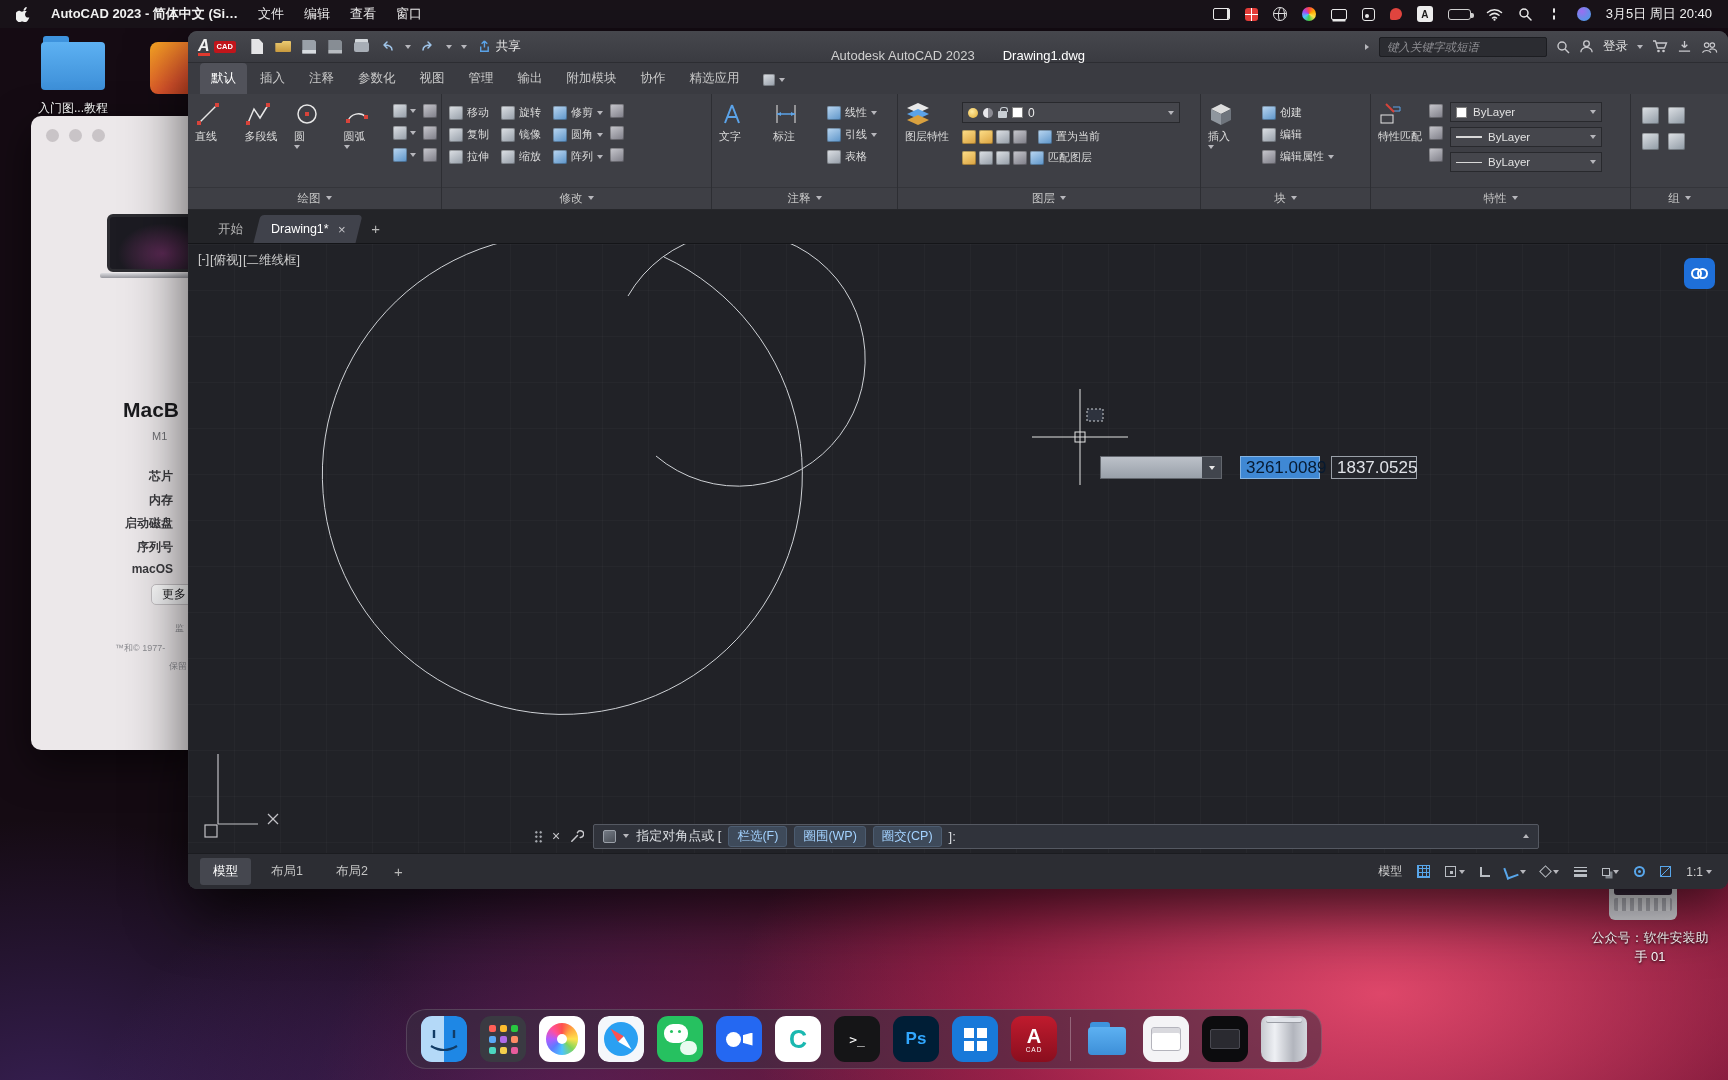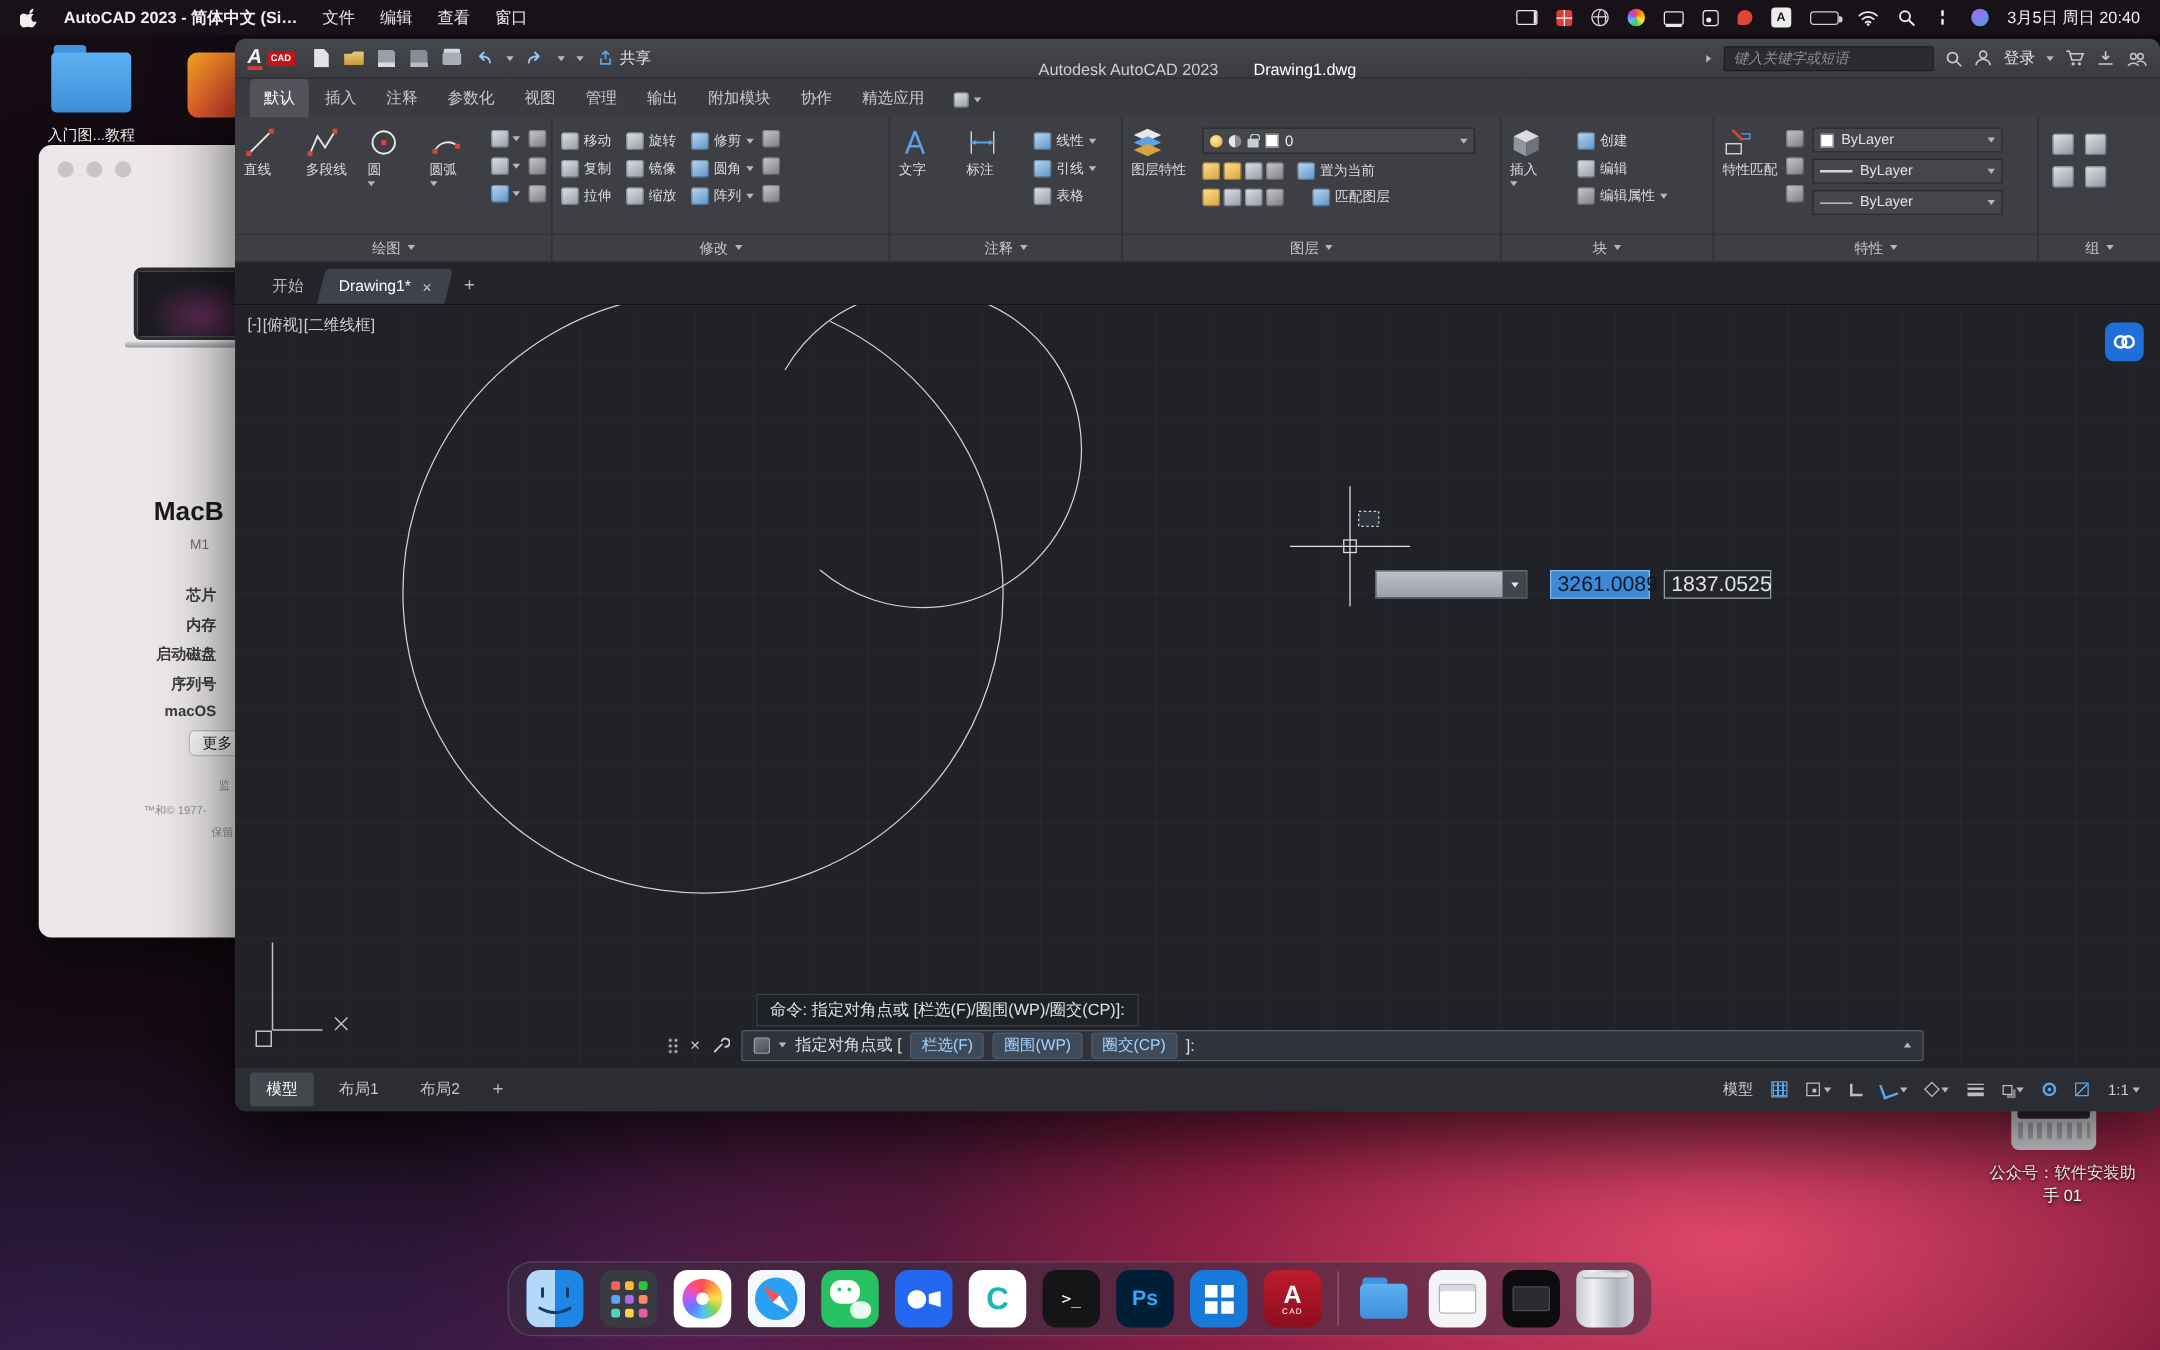--- a/index.html
+++ b/index.html
@@ -609,21 +609,21 @@
               <span class="sb" style="margin-left:8px">
                   <span class="mi b"></span>
                   <span>置为当前</span>
                 </span>
             </div>
             <div class="mrow">
               <span class="mi y"></span>
               <span class="mi"></span>
               <span class="mi"></span>
               <span class="mi d"></span>
-              <span class="sb" style="margin-left:20px">
+              <span class="sb" style="margin-left:0">
                   <span class="mi b"></span>
                   <span>匹配图层</span>
                 </span>
             </div>
           </div>
         </div>
         <div class="plabel">
             <span>图层</span>
             <span class="ca"></span>
           </div>
@@ -766,21 +766,20 @@
         </div>
 
       <div class="dfield">
         <span class="dbtn">
             <span class="ca" style="border-top-color:#e8e8e8"></span>
           </span>
       </div>
       <div class="dbox dx">3261.0089</div>
       <div class="dbox dy">1837.0525</div>
 
-      <div class="chist">命令: 指定对角点或 [栏选(F)/圈围(WP)/圈交(CP)]:</div>
 
       <div class="crow">
         <span class="grip"></span>
         <span class="cclose">×</span>
         <span>
           <svg class="ic" width="15" height="15" viewBox="0 0 16 16">
               <path d="M3 13 L9 7 M9 4 A3.5 3.5 0 1 1 12 9" stroke="#c9c9cd" stroke-width="1.6" fill="none" stroke-linecap="round"></path>
             </svg>
         </span>
         <div class="cfield">

